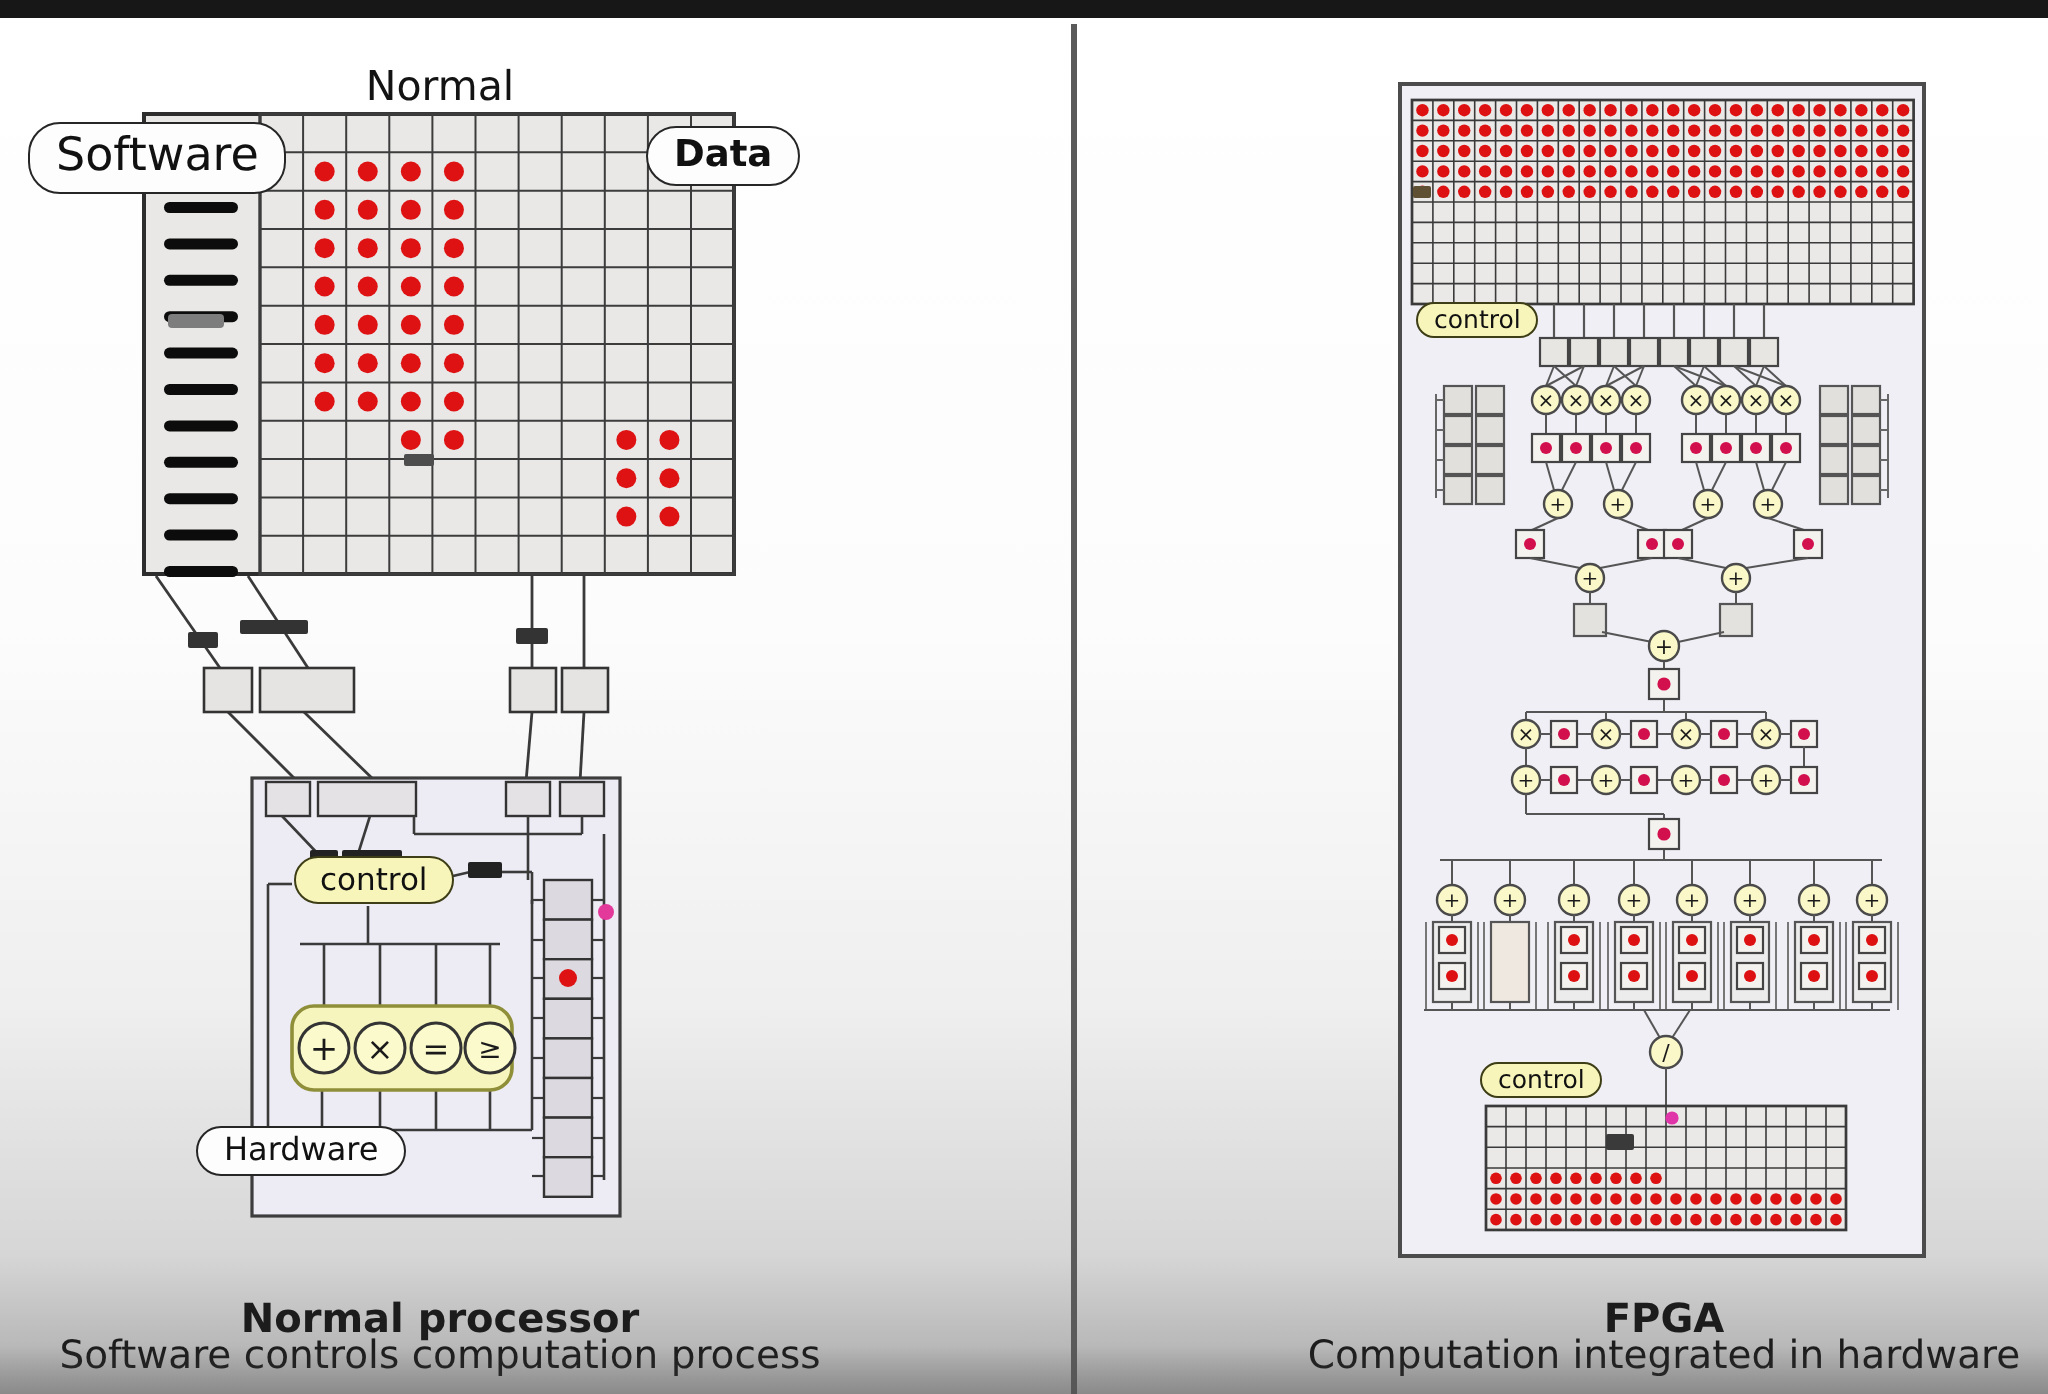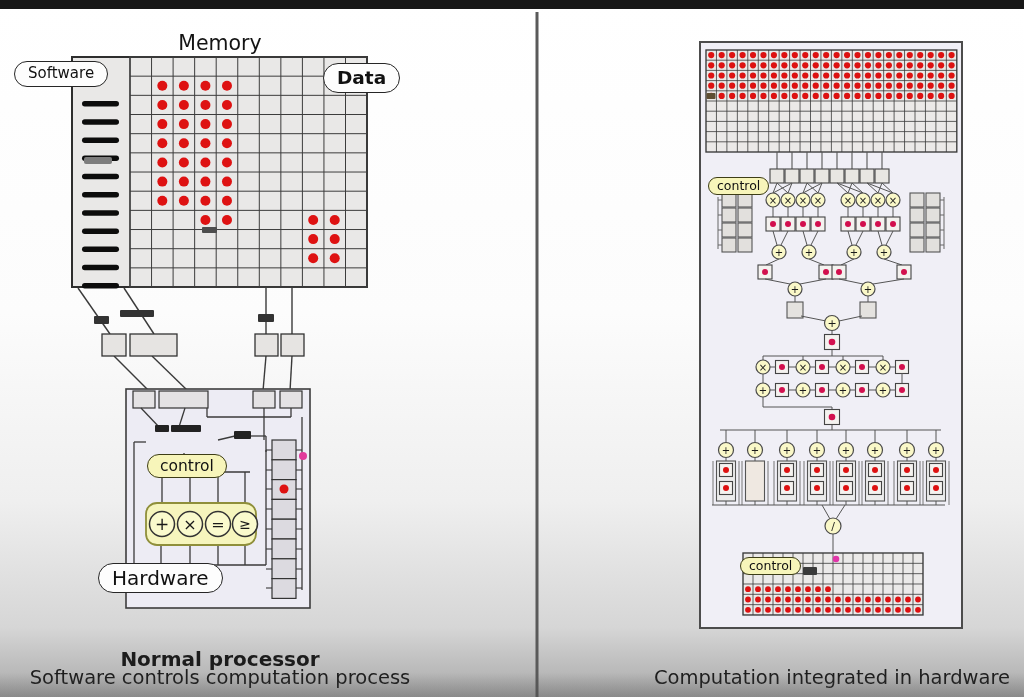--- a/index.html
+++ b/index.html
@@ -5,28 +5,28 @@
   html,body{margin:0;padding:0;background:#888;}
   .stage{position:relative;width:1024px;height:697px;overflow:hidden;margin:0 auto;
     font-family:"DejaVu Sans","Liberation Sans",sans-serif;
     background:linear-gradient(180deg,#ffffff 0%,#fcfcfc 45%,#efefef 72%,#d6d6d6 90%,#a9a9a9 100%);}
   .top-bar{position:absolute;top:0;left:0;right:0;height:9px;background:#171717;}
   .bottom-fade{position:absolute;left:0;right:0;bottom:0;height:24px;pointer-events:none;
     background:linear-gradient(180deg,rgba(90,90,90,0) 0%,rgba(80,80,80,0.35) 100%);}
   svg.diagram{position:absolute;left:0;top:0;}
   .lbl{position:absolute;color:#131313;white-space:nowrap;}
   .pill{position:absolute;background:#fdfdfd;border:1.8px solid #262626;border-radius:16px;
-    color:#111;padding:2px 13px;font-size:15px;line-height:1.3;white-space:nowrap;}
-  .pill.yellow{background:#f7f5ba;border-color:#3d3d16;margin-top:26px;}
+    color:#111;padding:2px 13px;font-size:23px;line-height:1.3;white-space:nowrap;}
+  .pill.yellow{background:#f7f5ba;border-color:#3d3d16;}
   .pill.small{font-size:12.5px;padding:0 8px;border-radius:9px;border-width:1.4px;}
   .mem-title{left:140px;top:31px;width:160px;text-align:center;font-size:20.5px;}
   .software-pill{left:14px;top:61px;}
   .data-pill{left:323px;top:63px;font-size:18.5px;font-weight:bold;}
   .control-left{left:147px;top:428px;font-size:15.5px;padding:1px 12px;border-radius:12px;}
-  .hardware-pill{left:98px;top:563px;font-size:20px;padding:1px 13px;}
+  .hardware-pill{left:98px;top:563px;font-size:16px;padding:1px 13px;}
   .control-top-r{left:708px;top:151px;}
   .control-bot-r{left:740px;top:531px;}
   .caption{position:absolute;text-align:center;color:#1c1c1c;}
   .cap-left{left:0;width:440px;}
   .cap-right{left:640px;width:384px;}
   .cap-title{top:647px;font-size:20px;font-weight:bold;}
   .cap-sub{top:666px;font-size:19.5px;}
 </style>
 </head>
 <body>
@@ -715,27 +715,28 @@
       <line x1="718" y1="215" x2="722" y2="215" stroke="#666666" stroke-width="1"></line>
       <line x1="718" y1="230" x2="722" y2="230" stroke="#666666" stroke-width="1"></line>
       <line x1="718" y1="245" x2="722" y2="245" stroke="#666666" stroke-width="1"></line>
       <line x1="944" y1="197" x2="944" y2="249" stroke="#666666" stroke-width="1"></line>
       <line x1="940" y1="200" x2="944" y2="200" stroke="#666666" stroke-width="1"></line>
       <line x1="940" y1="215" x2="944" y2="215" stroke="#666666" stroke-width="1"></line>
       <line x1="940" y1="230" x2="944" y2="230" stroke="#666666" stroke-width="1"></line>
       <line x1="940" y1="245" x2="944" y2="245" stroke="#666666" stroke-width="1"></line>
     </svg>
 
-  <div class="lbl mem-title">Memory</div>
+  <div class="lbl mem-title">Normal</div>
   <div class="pill software-pill">Software</div>
   <div class="pill data-pill">Data</div>
   <div class="pill yellow control-left">control</div>
   <div class="pill hardware-pill">Hardware</div>
 
   <div class="pill yellow small control-top-r">control</div>
   <div class="pill yellow small control-bot-r">control</div>
 
   <div class="caption cap-left cap-title">Normal processor</div>
   <div class="caption cap-left cap-sub">Software controls computation process</div>
+  <div class="caption cap-right cap-title">FPGA</div>
   <div class="caption cap-right cap-sub">Computation integrated in hardware</div>
 
   <div class="bottom-fade"></div>
 </div>
 
 </body></html>

